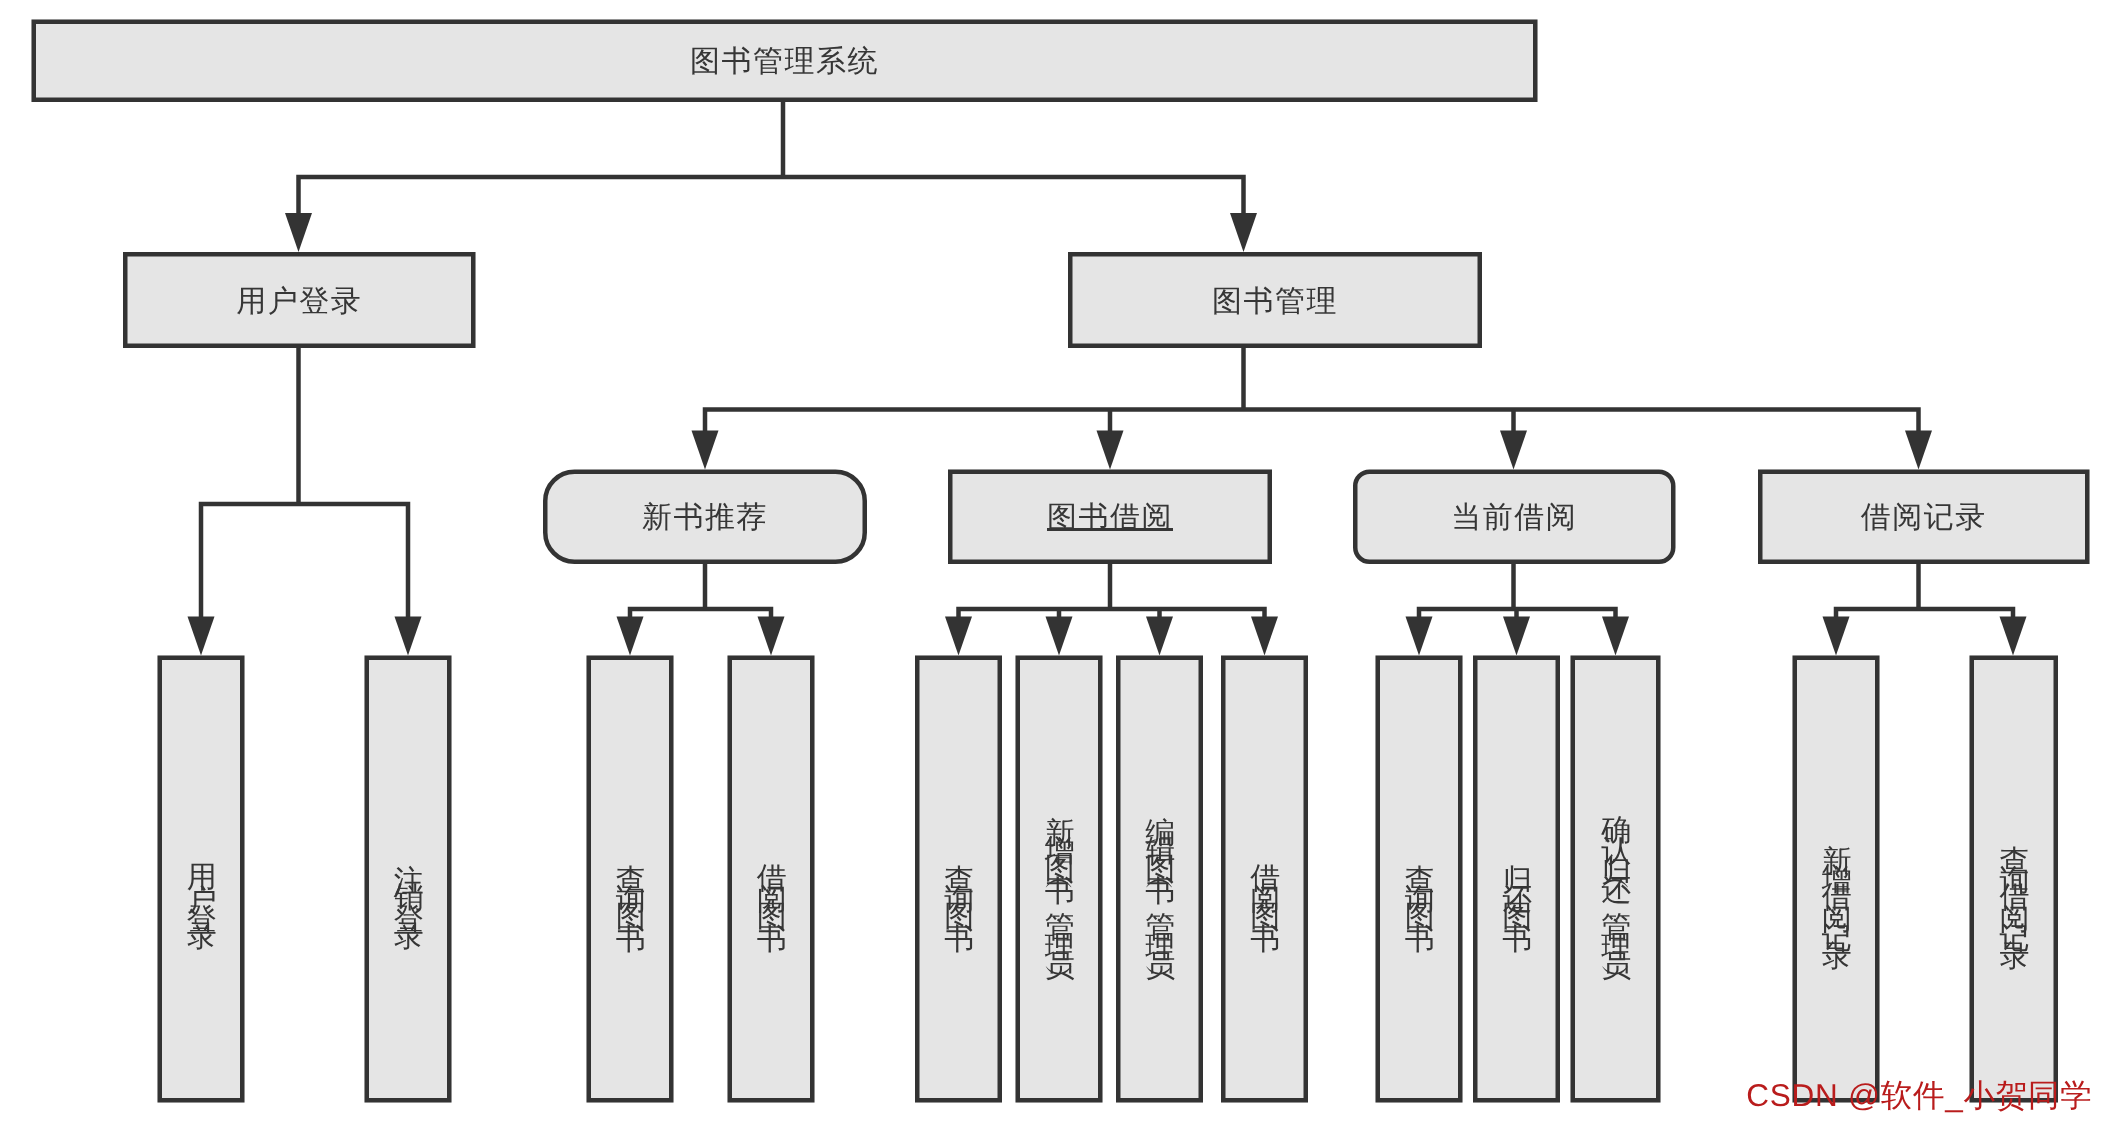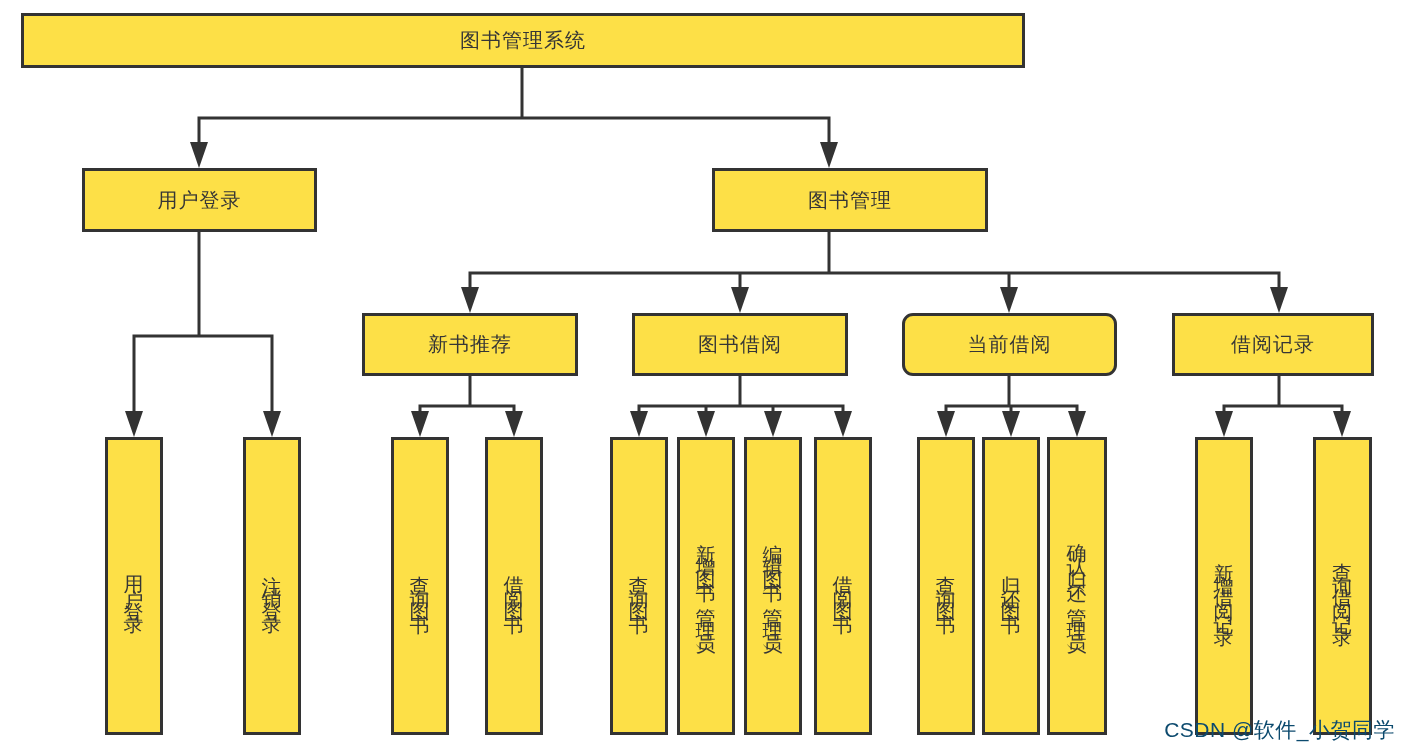--- a/index.html
+++ b/index.html
@@ -2,32 +2,32 @@
 <html><head>
 <meta charset="utf-8">
 <style>
   html,body { margin:0; padding:0; background:#ffffff; }
   .canvas {
     position:relative; width:1405px; height:747px; background:#ffffff;
     font-family:"Liberation Sans","DejaVu Sans",sans-serif; overflow:hidden;
   }
   .wires { position:absolute; left:0; top:0; z-index:1; }
   .node {
-    position:absolute; box-sizing:border-box; background:#fde047;
+    position:absolute; box-sizing:border-box; background:#e5e5e5;
     border:3px solid #333333; color:#363636; z-index:2;
     display:flex; align-items:center; justify-content:center;
     font-size:20px; letter-spacing:1px; white-space:nowrap;
   }
   .vnode .vtext {
     writing-mode:vertical-rl; text-orientation:mixed;
     letter-spacing:13px; line-height:1; font-size:20px; color:#363636;
   }
   .watermark {
     position:absolute; right:10px; bottom:3px; z-index:3;
-    font-size:21px; color:#0c4a6e; letter-spacing:0.5px;
+    font-size:21px; color:#b91c1c; letter-spacing:0.5px;
   }
 </style>
 </head>
 <body>
 
 <div class="canvas">
 
   <svg class="wires" width="1405" height="747" viewBox="0 0 1405 747">
     <g stroke="#333333" stroke-width="3" fill="none">
       <line x1="522" y1="68" x2="522" y2="118"></line>
@@ -77,30 +77,30 @@
     <span>图书管理系统</span>
   </div>
 
   <div class="node" style="left:82px; top:168px; width:235px; height:64px;">
     <span>用户登录</span>
   </div>
   <div class="node" style="left:712px; top:168px; width:276px; height:64px;">
     <span>图书管理</span>
   </div>
 
-  <div class="node" style="left:362px; top:313px; width:216px; height:63px;">
+  <div class="node" style="left:362px; top:313px; width:216px; height:63px;border-radius:21px;">
     <span>新书推荐</span>
   </div>
-  <div class="node" style="left:632px; top:313px; width:216px; height:63px;">
+  <div class="node" style="left:632px; top:313px; width:216px; height:63px;text-decoration:underline;">
     <span>图书借阅</span>
   </div>
   <div class="node" style="left:902px; top:313px; width:215px; height:63px;border-radius:11px;">
     <span>当前借阅</span>
   </div>
-  <div class="node" style="left:1172px; top:313px; width:202px; height:63px;">
+  <div class="node" style="left:1172px; top:313px; width:221px; height:63px;">
     <span>借阅记录</span>
   </div>
 
   <div class="node vnode" style="left:105px; top:437px; width:58px; height:298px;">
     <span class="vtext">用户登录</span>
   </div>
   <div class="node vnode" style="left:243px; top:437px; width:58px; height:298px;">
     <span class="vtext">注销登录</span>
   </div>
 

